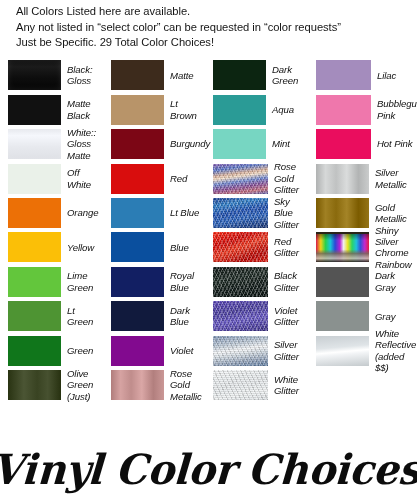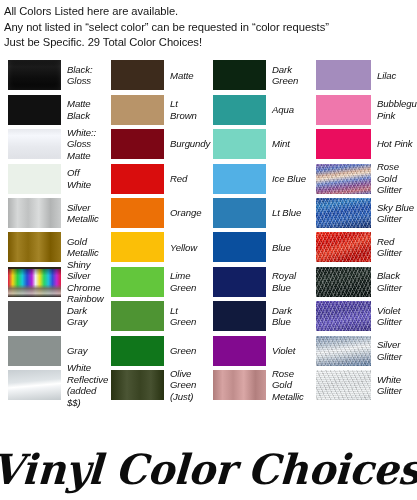--- a/index.html
+++ b/index.html
@@ -7,21 +7,21 @@
     width:417px;height:500px;
     background:#ffffff;
     font-family:"Liberation Sans","DejaVu Sans",sans-serif;
     overflow:hidden;
     position:relative;
   }
   #page{width:417px;height:500px;position:relative;}
 
   
   .header{
-    padding:4px 4px 0 4px;
+    padding:4px 4px 0 16px;
     color:#151515;
   }
   .header .line{
     font-size:11.2px;
     line-height:15.6px;
     white-space:nowrap;
     letter-spacing:-0.05px;
   }
 
   
@@ -146,24 +146,20 @@
         <div class="lbl">Hot Pink</div>
       </div>
       <div class="cell col1">
         <div class="sw" style="background: rgb(234, 241, 233);"></div>
         <div class="lbl">Off White</div>
       </div>
       <div class="cell col2">
         <div class="sw" style="background: rgb(217, 13, 13);"></div>
         <div class="lbl">Red</div>
       </div>
-      <div class="cell col3">
-        <div class="sw" style="background: rgb(82, 176, 229);"></div>
-        <div class="lbl">Ice Blue</div>
-      </div>
       <div class="cell col4">
         <div class="sw" style="background: repeating-linear-gradient(115deg, rgba(255, 255, 255, 0.26) 0px, rgba(255, 255, 255, 0.26) 1px, rgba(255, 255, 255, 0) 1px, rgba(255, 255, 255, 0) 3px), repeating-linear-gradient(65deg, rgba(255, 255, 255, 0.18) 0px, rgba(255, 255, 255, 0.18) 1px, rgba(0, 0, 0, 0.14) 1px, rgba(0, 0, 0, 0.14) 2px, rgba(255, 255, 255, 0) 2px, rgba(255, 255, 255, 0) 4px), repeating-linear-gradient(0deg, rgba(0, 0, 0, 0.1) 0px, rgba(0, 0, 0, 0.1) 1px, rgba(255, 255, 255, 0.06) 1px, rgba(255, 255, 255, 0.06) 2px), linear-gradient(172deg, rgb(138, 99, 180) 0%, rgb(90, 118, 200) 18%, rgb(217, 176, 154) 34%, rgb(243, 220, 197) 42%, rgb(110, 134, 208) 56%, rgb(138, 79, 150) 72%, rgb(196, 111, 126) 86%, rgb(92, 98, 180) 100%);"></div>
         <div class="lbl">Rose Gold
 Glitter</div>
       </div>
       <div class="cell col1">
         <div class="sw" style="background: linear-gradient(90deg, rgb(176, 178, 178) 0%, rgb(214, 216, 216) 18%, rgb(192, 194, 194) 38%, rgb(218, 220, 220) 58%, rgb(178, 180, 180) 80%, rgb(202, 204, 204) 100%);"></div>
         <div class="lbl">Silver
 Metallic</div>
       </div>

